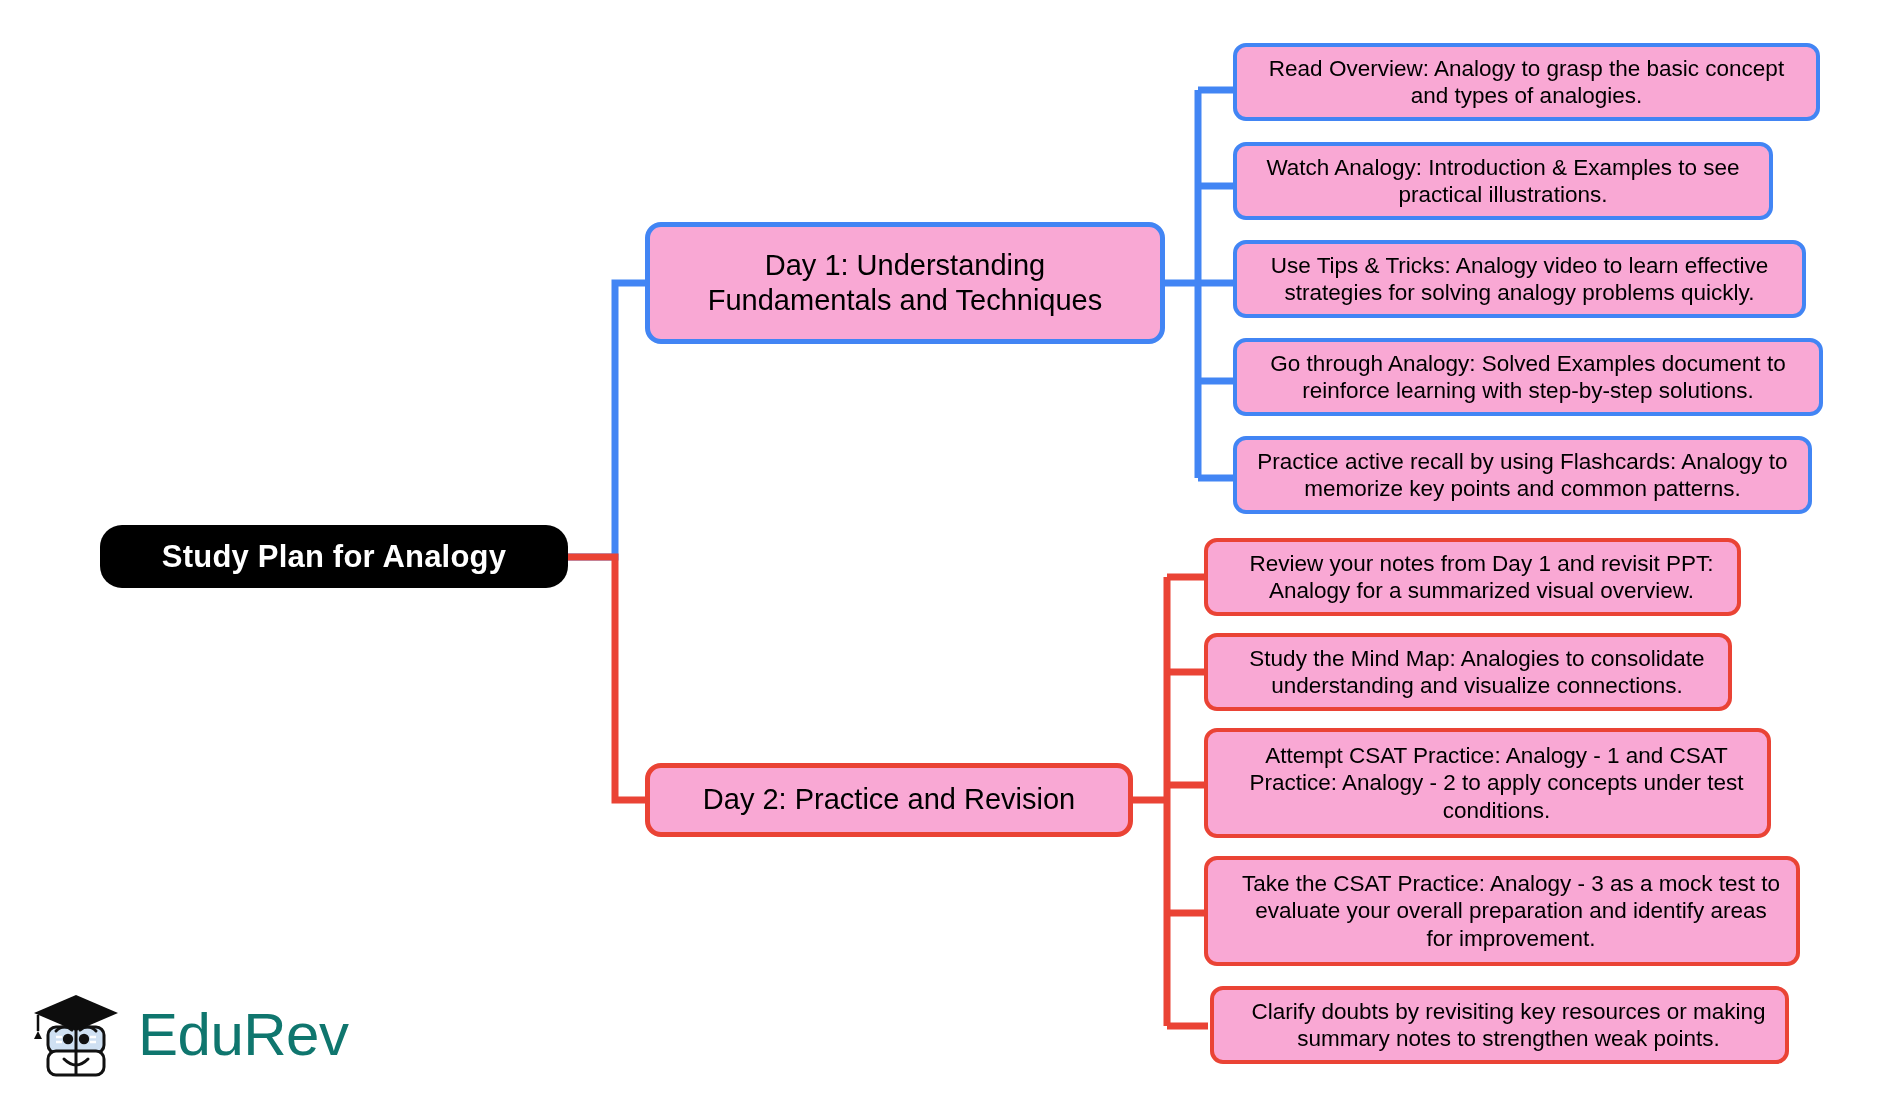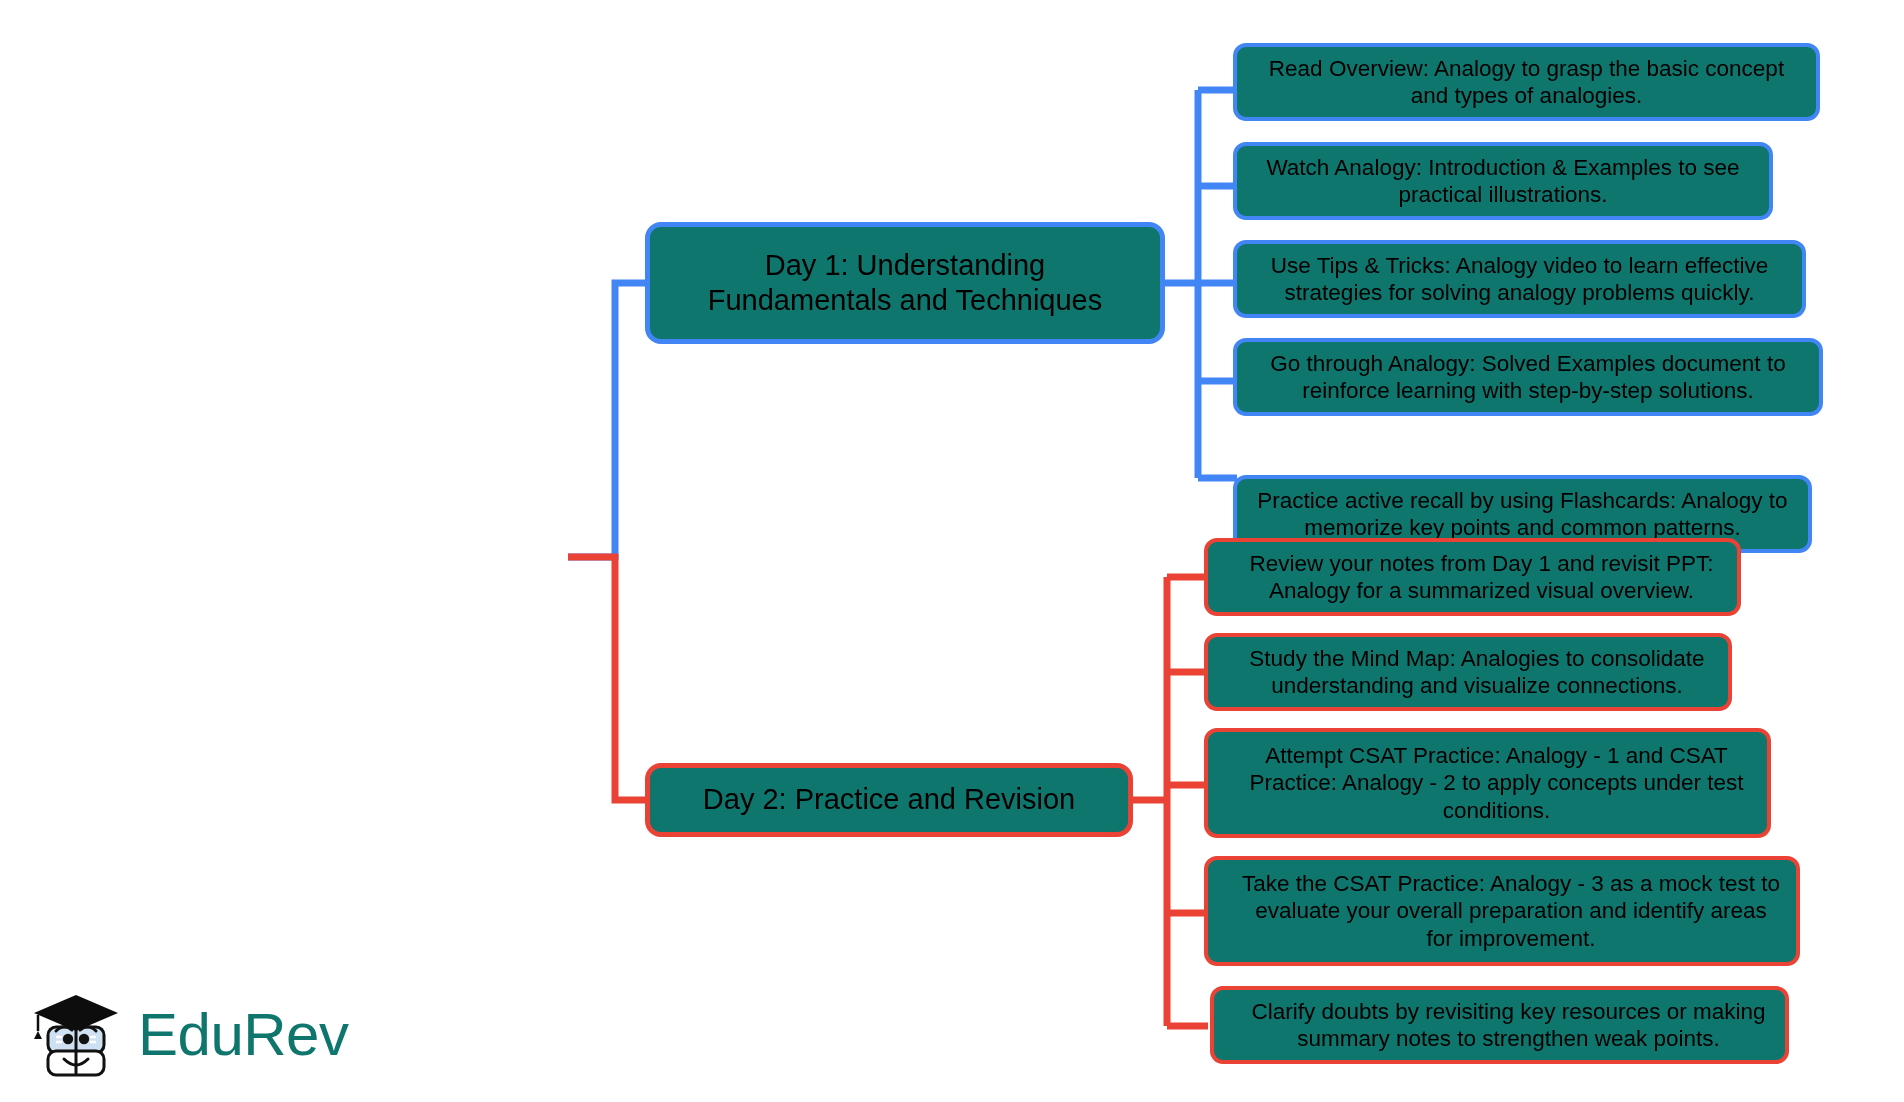--- a/index.html
+++ b/index.html
@@ -30,21 +30,21 @@
     pointer-events: none;
   }
 
   .node {
     position: absolute;
     box-sizing: border-box;
     display: flex;
     align-items: center;
     justify-content: center;
     text-align: center;
-    background: #0f766e;
+    background: #f9a8d4;
     color: #000000;
   }
 
   .node-text {
     display: block;
     width: 100%;
     line-height: 1.22;
   }
 
   
@@ -128,20 +128,23 @@
       <path d="M 1167 577 L 1167 1026" stroke="#EA4335" stroke-width="7"></path>
 
       <path d="M 1167 577 L 1208 577" stroke="#EA4335" stroke-width="7"></path>
       <path d="M 1167 672 L 1208 672" stroke="#EA4335" stroke-width="7"></path>
       <path d="M 1167 785 L 1208 785" stroke="#EA4335" stroke-width="7"></path>
       <path d="M 1167 913 L 1208 913" stroke="#EA4335" stroke-width="7"></path>
       <path d="M 1167 1026 L 1208 1026" stroke="#EA4335" stroke-width="7"></path>
     </g>
   </svg>
 
+  <div class="node root-node" style="left:100px; top:525px; width:468px; height:63px;">
+    <span class="node-text">Study Plan for Analogy</span>
+  </div>
 
   <div class="node branch-node branch-blue" style="left:645px; top:222px; width:520px; height:122px;">
     <span class="node-text">Day 1: Understanding Fundamentals and Techniques</span>
   </div>
 
   <div class="node branch-node branch-red" style="left:645px; top:763px; width:488px; height:74px;">
     <span class="node-text">Day 2: Practice and Revision</span>
   </div>
 
   <div class="node leaf-node leaf-blue" style="left:1233px; top:43px; width:587px; height:78px;">
@@ -153,21 +156,21 @@
   </div>
 
   <div class="node leaf-node leaf-blue" style="left:1233px; top:240px; width:573px; height:78px;">
     <span class="node-text">Use Tips &amp; Tricks: Analogy video to learn effective strategies for solving analogy problems quickly.</span>
   </div>
 
   <div class="node leaf-node leaf-blue" style="left:1233px; top:338px; width:590px; height:78px;">
     <span class="node-text">Go through Analogy: Solved Examples document to reinforce learning with step-by-step solutions.</span>
   </div>
 
-  <div class="node leaf-node leaf-blue" style="left:1233px; top:436px; width:579px; height:78px;margin-top:39px;">
+  <div class="node leaf-node leaf-blue" style="left:1233px; top:436px; width:579px; height:78px;">
     <span class="node-text">Practice active recall by using Flashcards: Analogy to memorize key points and common patterns.</span>
   </div>
 
   <div class="node leaf-node leaf-red" style="left:1204px; top:538px; width:537px; height:78px;">
     <span class="node-text">Review your notes from Day 1 and revisit PPT: Analogy for a summarized visual overview.</span>
   </div>
 
   <div class="node leaf-node leaf-red" style="left:1204px; top:633px; width:528px; height:78px;">
     <span class="node-text">Study the Mind Map: Analogies to consolidate understanding and visualize connections.</span>
   </div>

